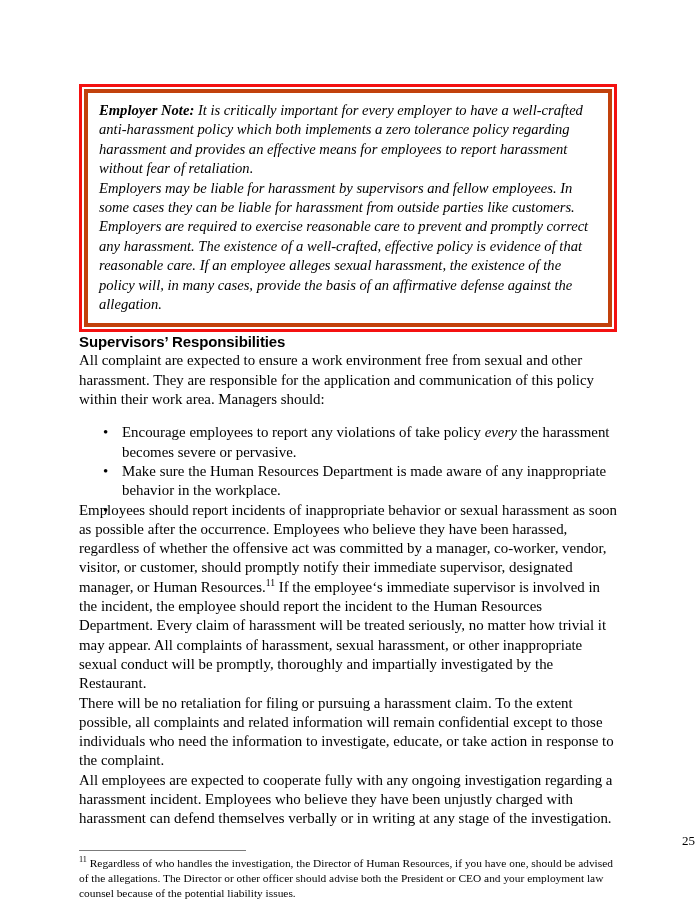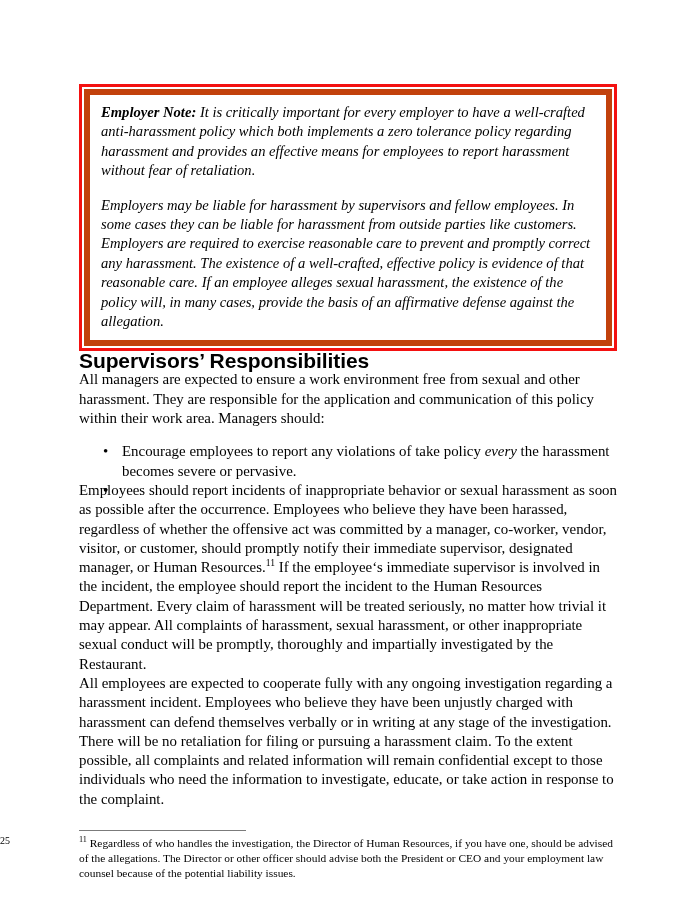--- a/index.html
+++ b/index.html
@@ -34,43 +34,42 @@
   
   .note-box {
     box-sizing: border-box;
     width: 538px;
     border: 3px solid #f41111;
     background: #ffffff;
     padding: 0;
   }
   .note-box-inner {
     box-sizing: border-box;
-    border: 6px solid #c2410c;
+    border: 4px solid #c2410c;
     margin: 2px;
     padding: 8px 11px 9px 11px;
   }
   .note-p {
     margin: 0;
     font-style: italic;
     font-size: 14.6px;
     line-height: 19.4px;
     text-align: left;
   }
   .note-p + .note-p {
-    margin-top: 15px;
   }
   .note-lead {
     font-weight: bold;
     font-style: italic;
   }
 
   
   h2.section-heading {
     font-family: "Liberation Sans", "DejaVu Sans", sans-serif;
-    font-size: 21px;
+    font-size: 15px;
     font-weight: bold;
     line-height: 19px;
     margin: 0;
     padding: 0;
     letter-spacing: -0.1px;
   }
   .heading-supervisors { margin-top: 28px; }
   .heading-procedures  { margin-top: 24px; }
 
   
@@ -134,64 +133,64 @@
     vertical-align: super;
     line-height: 0;
   }
 
   
   .page-number {
     position: absolute;
     left: 0;
     top: 832px;
     width: 695px;
-    text-align: left;
-    font-size: 10px;
+    text-align: right;
+    font-size: 13px;
     line-height: 18px;
   }
 </style>
 </head>
 <body>
 
 <div class="page">
 
   <div class="content">
 
     <div class="note-box">
       <div class="note-box-inner">
         <p class="note-p"><span class="note-lead">Employer Note:</span><span> It is critically important for every employer to have a well-crafted anti-harassment policy which both implements a zero tolerance policy regarding harassment and provides an effective means for employees to report harassment without fear of retaliation.</span></p>
         <p class="note-p">Employers may be liable for harassment by supervisors and fellow employees. In some cases they can be liable for harassment from outside parties like customers. Employers are required to exercise reasonable care to prevent and promptly correct any harassment. The existence of a well-crafted, effective policy is evidence of that reasonable care. If an employee alleges sexual harassment, the existence of the policy will, in many cases, provide the basis of an affirmative defense against the allegation.</p>
       </div>
     </div>
 
     <h2 class="section-heading heading-supervisors">Supervisors’ Responsibilities</h2>
 
-    <p class="body-p p-gap-small">All managers are expected to ensure a work environment free from sexual and other harassment. They are responsible for the application and communication of this policy within their work area. Managers should:</p>
+    <p class="body-p p-gap-small">All complaint are expected to ensure a work environment free from sexual and other harassment. They are responsible for the application and communication of this policy within their work area. Managers should:</p>
 
     <ul class="bullets">
       <li>
         <span class="bullet-dot">•</span>
         <span>Encourage employees to report any violations of take policy </span><span class="it">every</span><span> the harassment becomes severe or pervasive.</span>
       </li>
       <li>
         <span class="bullet-dot">•</span>
-        <span class="it"></span><span></span>
+        <span>Make sure the Human Resources Department is made aware of any inappropriate behavior in the workplace.</span><span class="it"></span><span></span>
       </li>
       <li>
         <span class="bullet-dot">•</span>
         <span class="it"></span><span></span>
       </li>
     </ul>
 
 
     <p class="body-p p-gap-small"><span>Employees should report incidents of inappropriate behavior or sexual harassment as soon as possible after the occurrence. Employees who believe they have been harassed, regardless of whether the offensive act was committed by a manager, co-worker, vendor, visitor, or customer, should promptly notify their immediate supervisor, designated manager, or Human Resources.</span><sup class="fn-ref">11</sup><span> If the employee‘s immediate supervisor is involved in the incident, the employee should report the incident to the Human Resources Department. Every claim of harassment will be treated seriously, no matter how trivial it may appear. All complaints of harassment, sexual harassment, or other inappropriate sexual conduct will be promptly, thoroughly and impartially investigated by the Restaurant.</span></p>
 
+    <p class="body-p p-gap">There will be no retaliation for filing or pursuing a harassment claim. To the extent possible, all complaints and related information will remain confidential except to those individuals who need the information to investigate, educate, or take action in response to the complaint.</p>
+
     <p class="body-p p-gap">All employees are expected to cooperate fully with any ongoing investigation regarding a harassment incident. Employees who believe they have been unjustly charged with harassment can defend themselves verbally or in writing at any stage of the investigation.</p>
-
-    <p class="body-p p-gap">There will be no retaliation for filing or pursuing a harassment claim. To the extent possible, all complaints and related information will remain confidential except to those individuals who need the information to investigate, educate, or take action in response to the complaint.</p>
 
     <div class="footnote-zone">
       <div class="footnote-rule"></div>
       <p class="footnote-text"><sup>11</sup><span> Regardless of who handles the investigation, the Director of Human Resources, if you have one, should be advised of the allegations. The Director or other officer should advise both the President or CEO and your employment law counsel because of the potential liability issues.</span></p>
     </div>
 
   </div>
 
   <div class="page-number">25</div>
 

